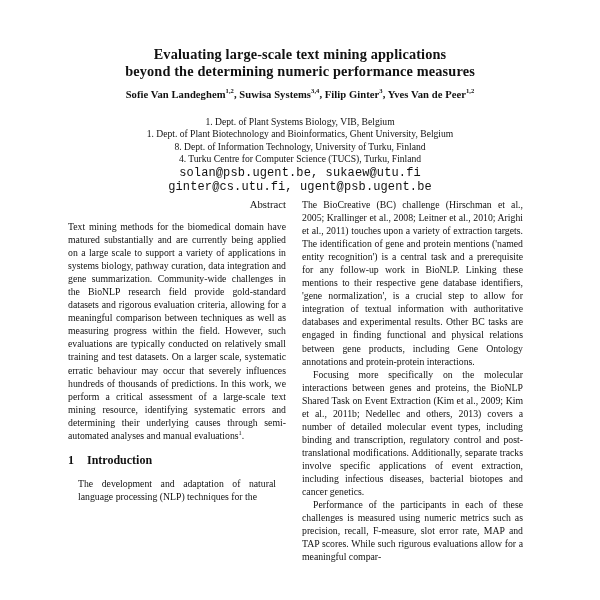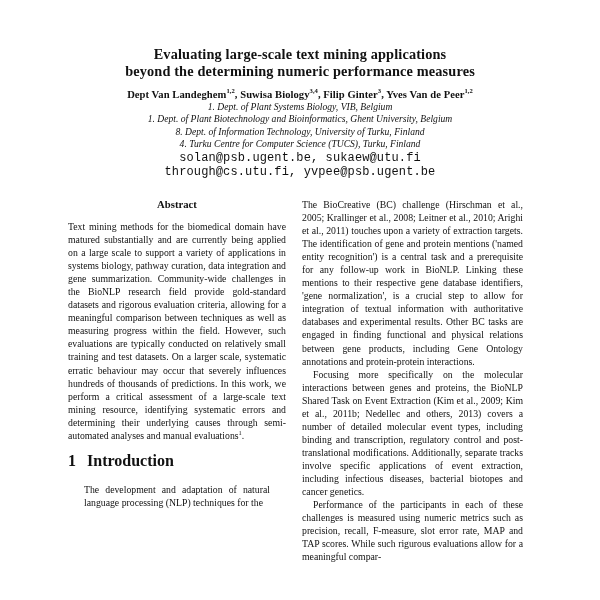--- a/index.html
+++ b/index.html
@@ -45,24 +45,23 @@
     letter-spacing: 0.005em;
   }
   .authors sup {
     font-size: 6.6px;
     font-weight: bold;
     vertical-align: super;
     line-height: 0;
   }
 
   .affiliations {
-    margin-top: 0;
+    margin-top: 15px;
     font-size: 9.6px;
     line-height: 12.3px;
-    font-style: italic;
   }
   .affiliations .aff {
     display: block;
   }
 
   .emails {
     margin-top: 2px;
     font-family: "Liberation Mono", "DejaVu Sans Mono", monospace;
     font-size: 12px;
     line-height: 13.6px;
@@ -90,23 +89,23 @@
   .col-left {
     left: 68px;
     width: 218px;
   }
   .col-right {
     left: 302px;
     width: 221px;
   }
 
   .abstract-heading {
-    text-align: center;
+    text-align: right;
     font-size: 10.7px;
-    font-weight: bold;
+    font-weight: normal;
     margin: 0 0 9px 0;
     line-height: 13px;
   }
 
   p.body-par {
     margin: 0;
     font-size: 9.75px;
     line-height: 13.05px;
     text-align: justify;
     text-justify: inter-word;
@@ -116,59 +115,59 @@
     text-indent: 11px;
   }
   p.body-par sup {
     font-size: 6.4px;
     vertical-align: super;
     line-height: 0;
   }
 
   .section-heading {
     margin: 12px 0 7px 0;
-    font-size: 16px;
+    font-size: 12px;
     font-weight: bold;
     line-height: 13.5px;
   }
   .section-heading .secnum {
     display: inline-block;
     width: 19px;
   }
   .intro-par {
-    margin: 16px;
+    margin: 10px;
     font-size: 9.75px;
     line-height: 13.05px;
     text-align: justify;
   }
 </style>
 </head>
 <body>
 
 <div class="page">
 
   <div class="title-block">
 
     <div class="paper-title">
       <span class="tline">Evaluating large-scale text mining applications</span>
       <span class="tline">beyond the determining numeric performance measures</span>
     </div>
 
-    <div class="authors"><span>Dept Van Landeghem</span><sup>1,2</sup><span>, </span><span>Suwisa Biology</span><sup>3,4</sup><span>, </span><span>Filip Ginter</span><sup>3</sup><span>, </span><span>Yves Van de Peer</span><sup>1,2</sup></div>
+    <div class="authors"><span>Sofie Van Landeghem</span><sup>1,2</sup><span>, </span><span>Suwisa Systems</span><sup>3,4</sup><span>, </span><span>Filip Ginter</span><sup>3</sup><span>, </span><span>Yves Van de Peer</span><sup>1,2</sup></div>
 
     <div class="affiliations">
       <span class="aff">1. Dept. of Plant Systems Biology, VIB, Belgium</span>
       <span class="aff">1. Dept. of Plant Biotechnology and Bioinformatics, Ghent University, Belgium</span>
       <span class="aff">8. Dept. of Information Technology, University of Turku, Finland</span>
       <span class="aff">4. Turku Centre for Computer Science (TUCS), Turku, Finland</span>
     </div>
 
     <div class="emails">
       <span class="eline">solan@psb.ugent.be, sukaew@utu.fi</span>
-      <span class="eline">through@cs.utu.fi, yvpee@psb.ugent.be</span>
+      <span class="eline">ginter@cs.utu.fi, ugent@psb.ugent.be</span>
     </div>
 
   </div>
 
   <div class="columns">
 
     <div class="col col-left">
       <div class="abstract-heading">Abstract</div>
       <p class="body-par"><span>Text mining methods for the biomedical domain have matured substantially and are currently being applied on a large scale to support a variety of applications in systems biology, pathway curation, data integration and gene summarization. Community-wide challenges in the BioNLP research field provide gold-standard datasets and rigorous evaluation criteria, allowing for a meaningful comparison between techniques as well as measuring progress within the field. However, such evaluations are typically conducted on relatively small training and test datasets. On a larger scale, systematic erratic behaviour may occur that severely influences hundreds of thousands of predictions. In this work, we perform a critical assessment of a large-scale text mining resource, identifying systematic errors and determining their underlying causes through semi-automated analyses and manual evaluations</span><sup>1</sup><span>.</span></p>
 

